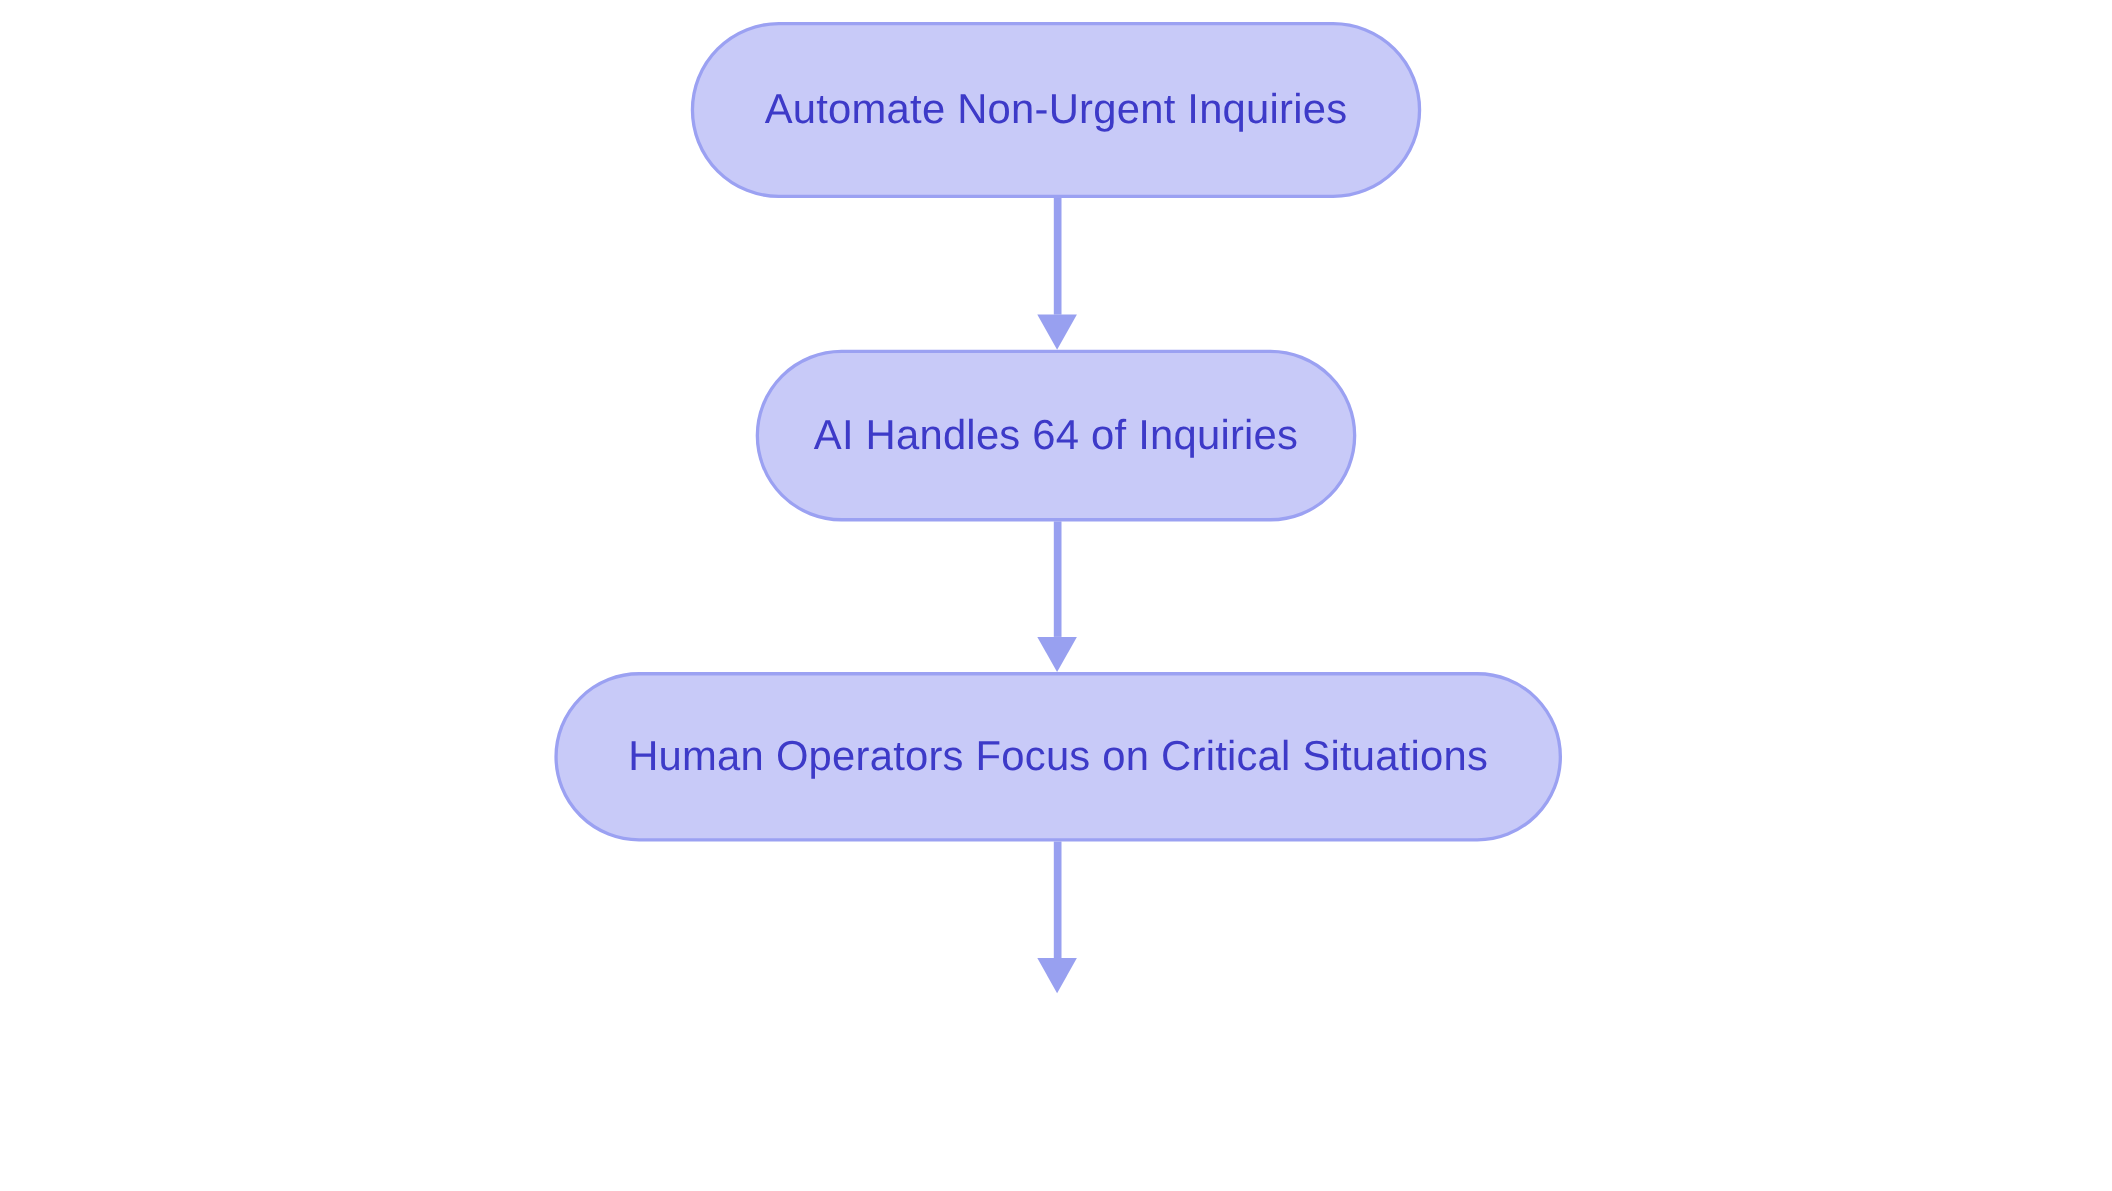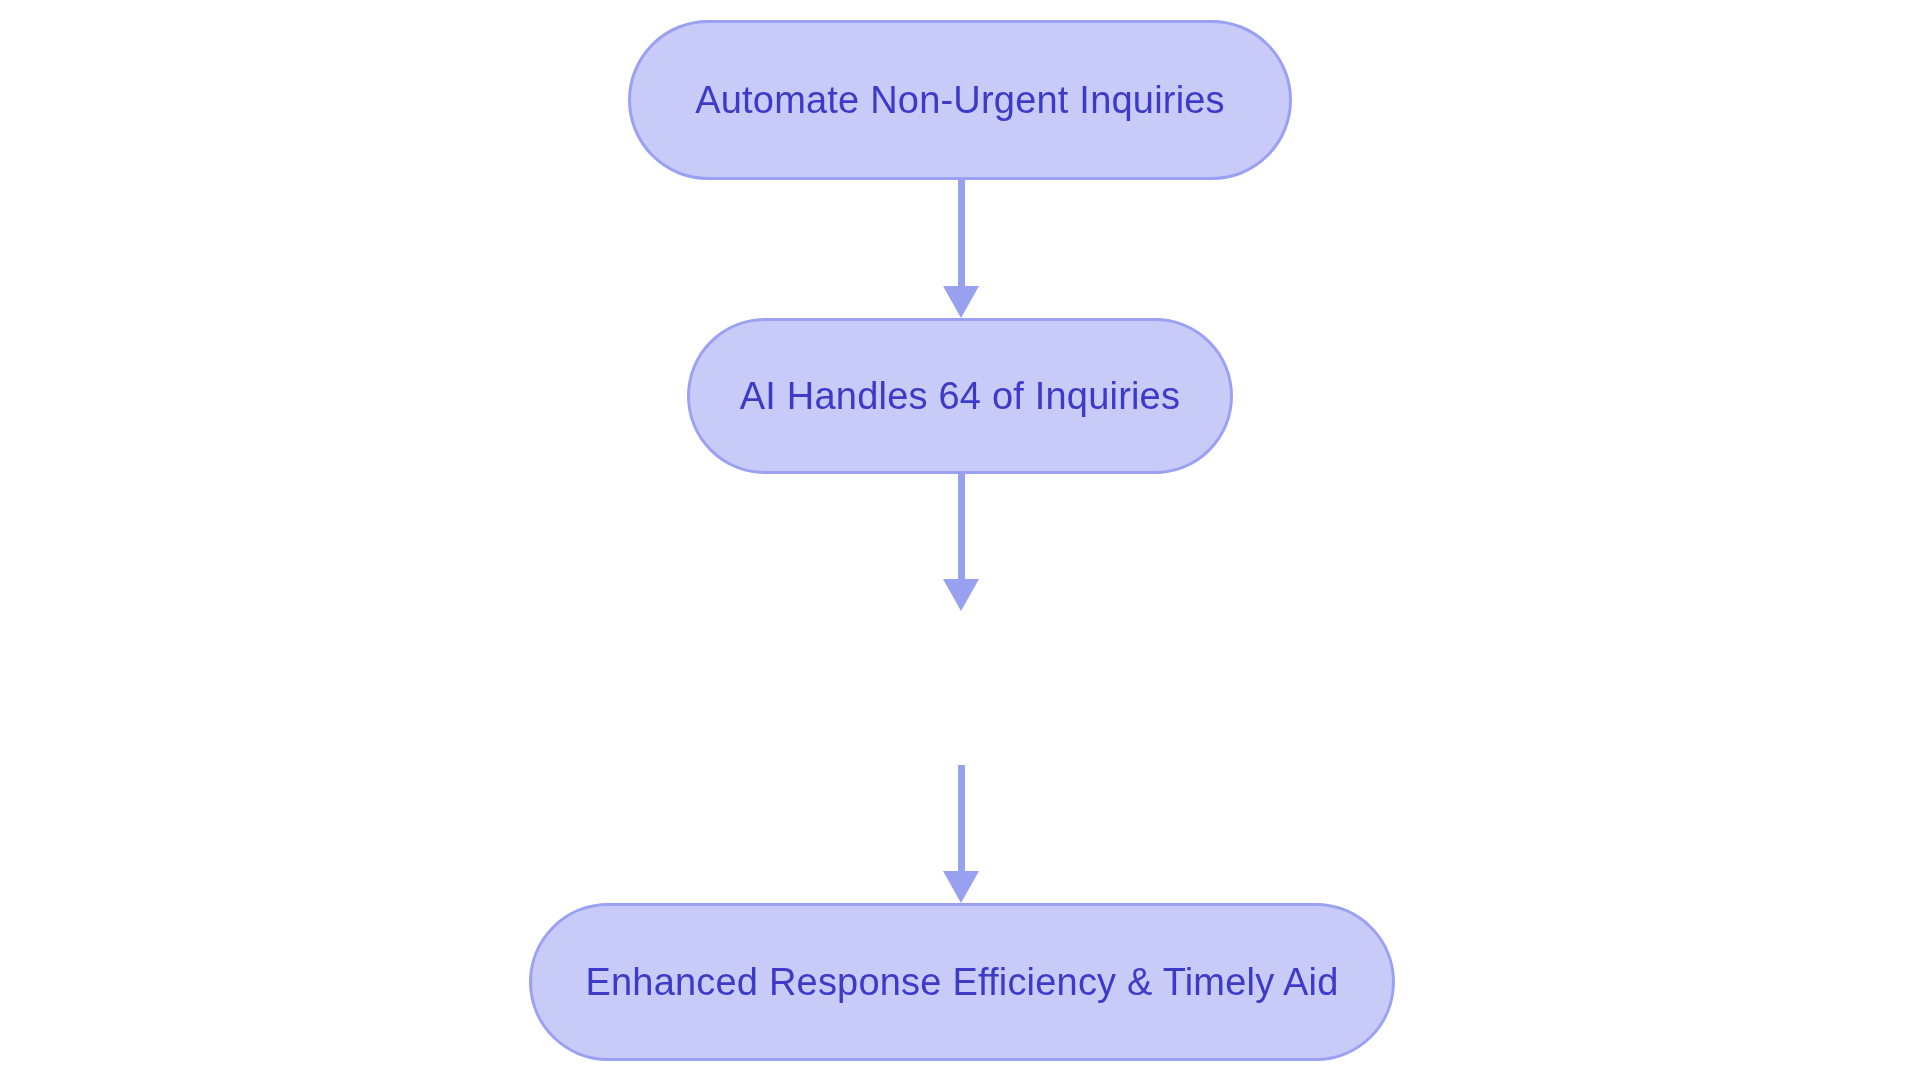--- a/index.html
+++ b/index.html
@@ -87,23 +87,23 @@
 
   <div class="flow-node node-2">
     <span class="node-label">AI Handles 64 of Inquiries</span>
   </div>
 
   <div class="flow-arrow arrow-2">
     <div class="arrow-line"></div>
     <div class="arrow-head"></div>
   </div>
 
+  <div class="flow-node node-3">
+    <span class="node-label">Human Operators Focus on Critical Situations</span>
+  </div>
 
   <div class="flow-arrow arrow-3">
     <div class="arrow-line"></div>
     <div class="arrow-head"></div>
   </div>
 
-  <div class="flow-node node-4">
-    <span class="node-label">Enhanced Response Efficiency &amp; Timely Aid</span>
-  </div>
 
 </div>
 
 </body></html>

